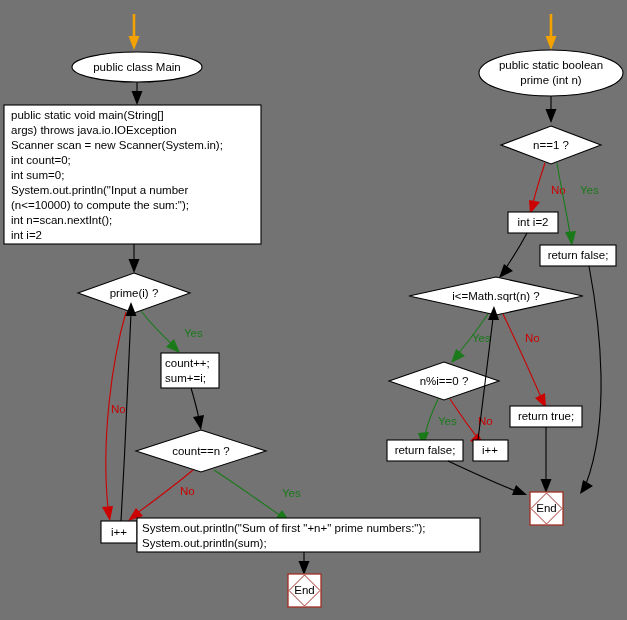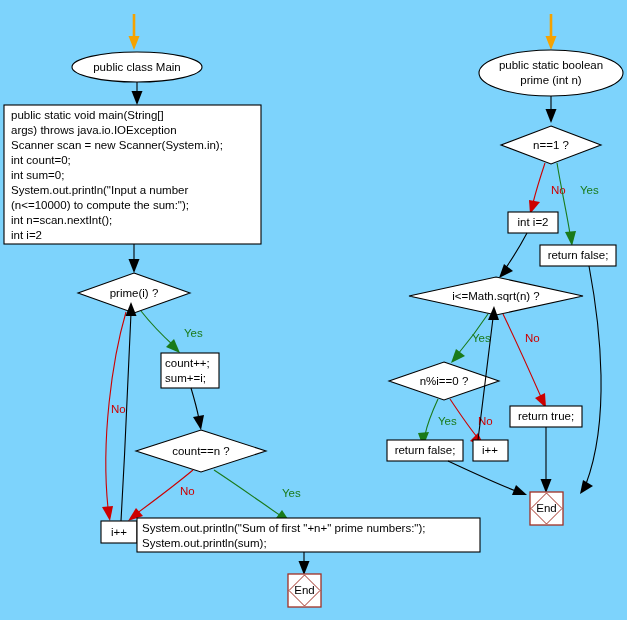--- a/index.html
+++ b/index.html
@@ -4,21 +4,21 @@
 <style>
   html, body {
     margin: 0;
     padding: 0;
     background: #ffffff;
   }
   #flow-root {
     position: relative;
     width: 627px;
     height: 620px;
-    background: #7dd3fc;
+    background: #737373;
     font-family: "Liberation Sans", sans-serif;
     overflow: hidden;
   }
   svg#flow-svg {
     position: absolute;
     left: 0;
     top: 0;
     width: 627px;
     height: 620px;
   }

